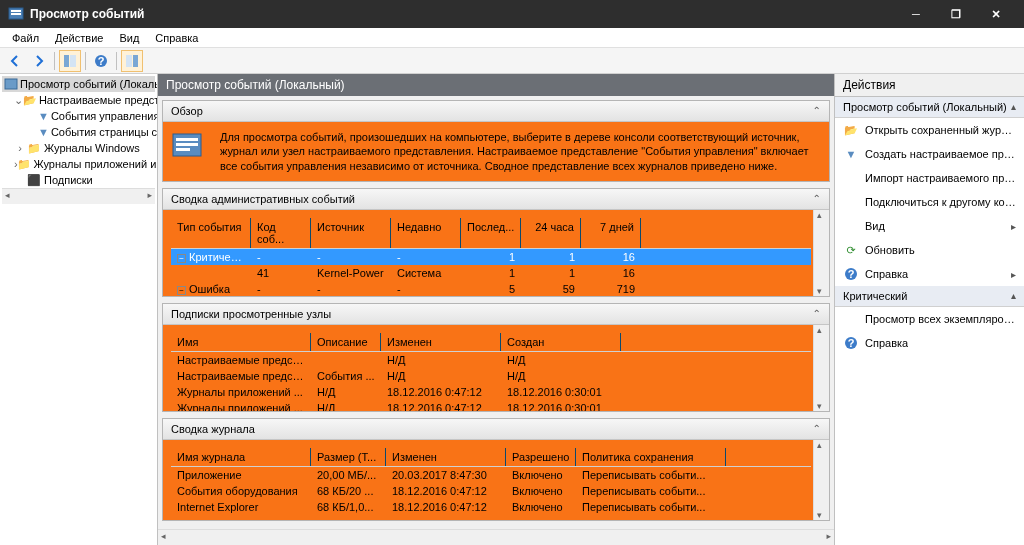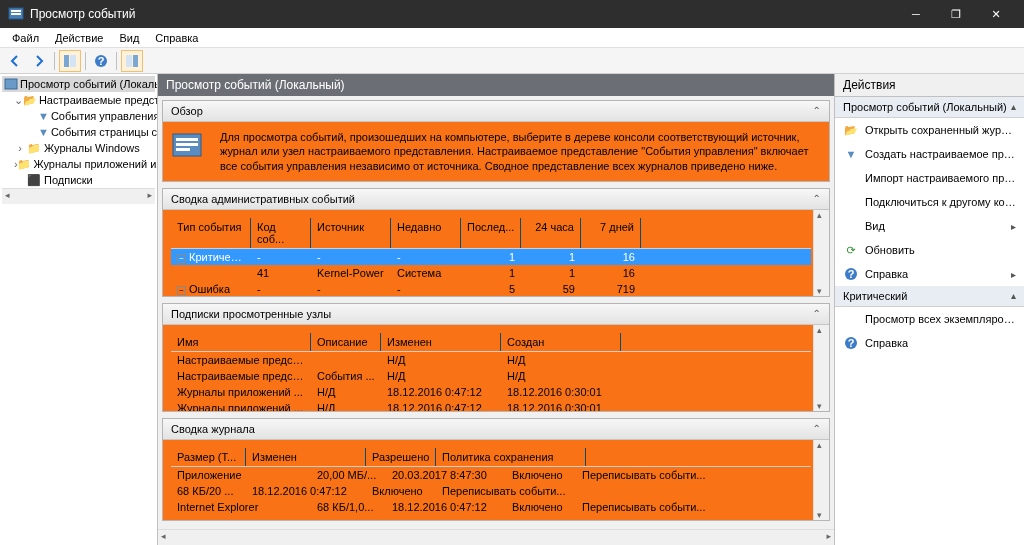--- a/index.html
+++ b/index.html
@@ -1,17 +1,17 @@
 <!DOCTYPE html>
 <html><head>
 <meta charset="utf-8">
 <style>
 * { box-sizing: border-box; margin: 0; padding: 0; font-family: "Segoe UI", Tahoma, sans-serif; font-size: 11px; }
 body { background: #fff; width: 1024px; height: 545px; overflow: hidden; }
-.titlebar { background: #2e2e2e; color: #fff; height: 28px; display: flex; align-items: center; padding: 0 8px; }
+.titlebar { background: #2e2e2e; color: #fff; height: 28px; display: flex; align-items: center; padding: 0 8px; font-weight: bold; }
 .titlebar .icon { width: 16px; height: 16px; margin-right: 6px; }
 .titlebar .title { flex: 1; font-size: 12px; }
 .titlebar .winbtns { display: flex; gap: 0; }
 .titlebar .winbtn { width: 40px; height: 28px; display: flex; align-items: center; justify-content: center; color: #fff; cursor: pointer; }
 .menubar { background: #fff; border-bottom: 1px solid #e0e0e0; height: 20px; display: flex; align-items: center; padding: 0 4px; }
 .menubar span { padding: 2px 8px; cursor: pointer; }
 .toolbar { background: #f5f5f5; border-bottom: 1px solid #d0d0d0; height: 26px; display: flex; align-items: center; padding: 0 4px; gap: 2px; }
 .toolbar .tbtn { width: 22px; height: 22px; display: flex; align-items: center; justify-content: center; cursor: pointer; border: 1px solid transparent; }
 .toolbar .sep { width: 1px; height: 18px; background: #c0c0c0; margin: 0 2px; }
 .main { display: flex; height: 471px; }
@@ -270,34 +270,36 @@
       </div>
 
       <div class="section">
         <div class="section-head">
           <span>Сводка журнала</span>
           <span class="chev">⌃</span>
         </div>
         <div class="section-body" style="padding-right:18px;max-height:80px;overflow:hidden">
           <div class="grid">
             <div class="grid-head">
+              <div style="width:140px">Имя журнала</div>
               <div style="width:75px">Размер (Т...</div>
               <div style="width:120px">Изменен</div>
               <div style="width:70px">Разрешено</div>
               <div style="width:150px">Политика сохранения</div>
             </div>
             <div id="log-rows">
                 <div class="grid-row">
                   <div style="width:140px">Приложение</div>
                   <div style="width:75px">20,00 МБ/...</div>
                   <div style="width:120px">20.03.2017 8:47:30</div>
                   <div style="width:70px">Включено</div>
                   <div style="width:150px">Переписывать событи...</div>
                 </div>
                 <div class="grid-row">
+                  <div style="width:140px">События оборудования</div>
                   <div style="width:75px">68 КБ/20 ...</div>
                   <div style="width:120px">18.12.2016 0:47:12</div>
                   <div style="width:70px">Включено</div>
                   <div style="width:150px">Переписывать событи...</div>
                 </div>
                 <div class="grid-row">
                   <div style="width:140px">Internet Explorer</div>
                   <div style="width:75px">68 КБ/1,0...</div>
                   <div style="width:120px">18.12.2016 0:47:12</div>
                   <div style="width:70px">Включено</div>

